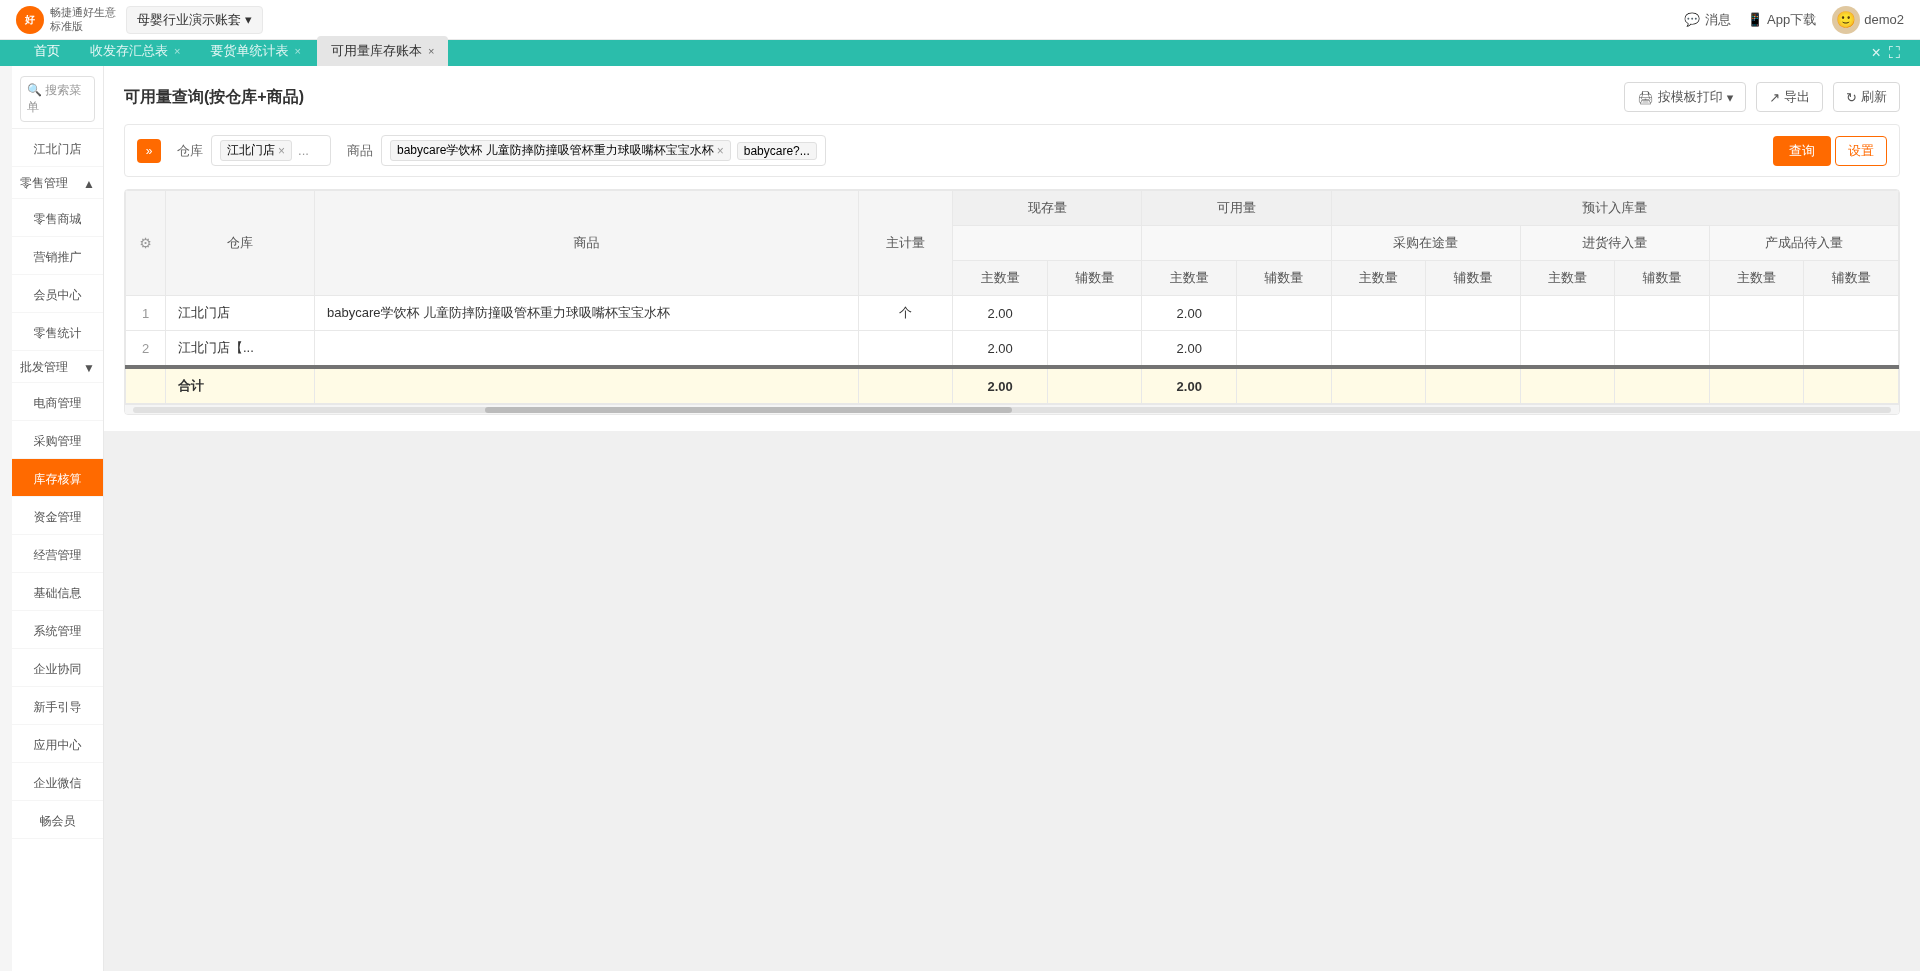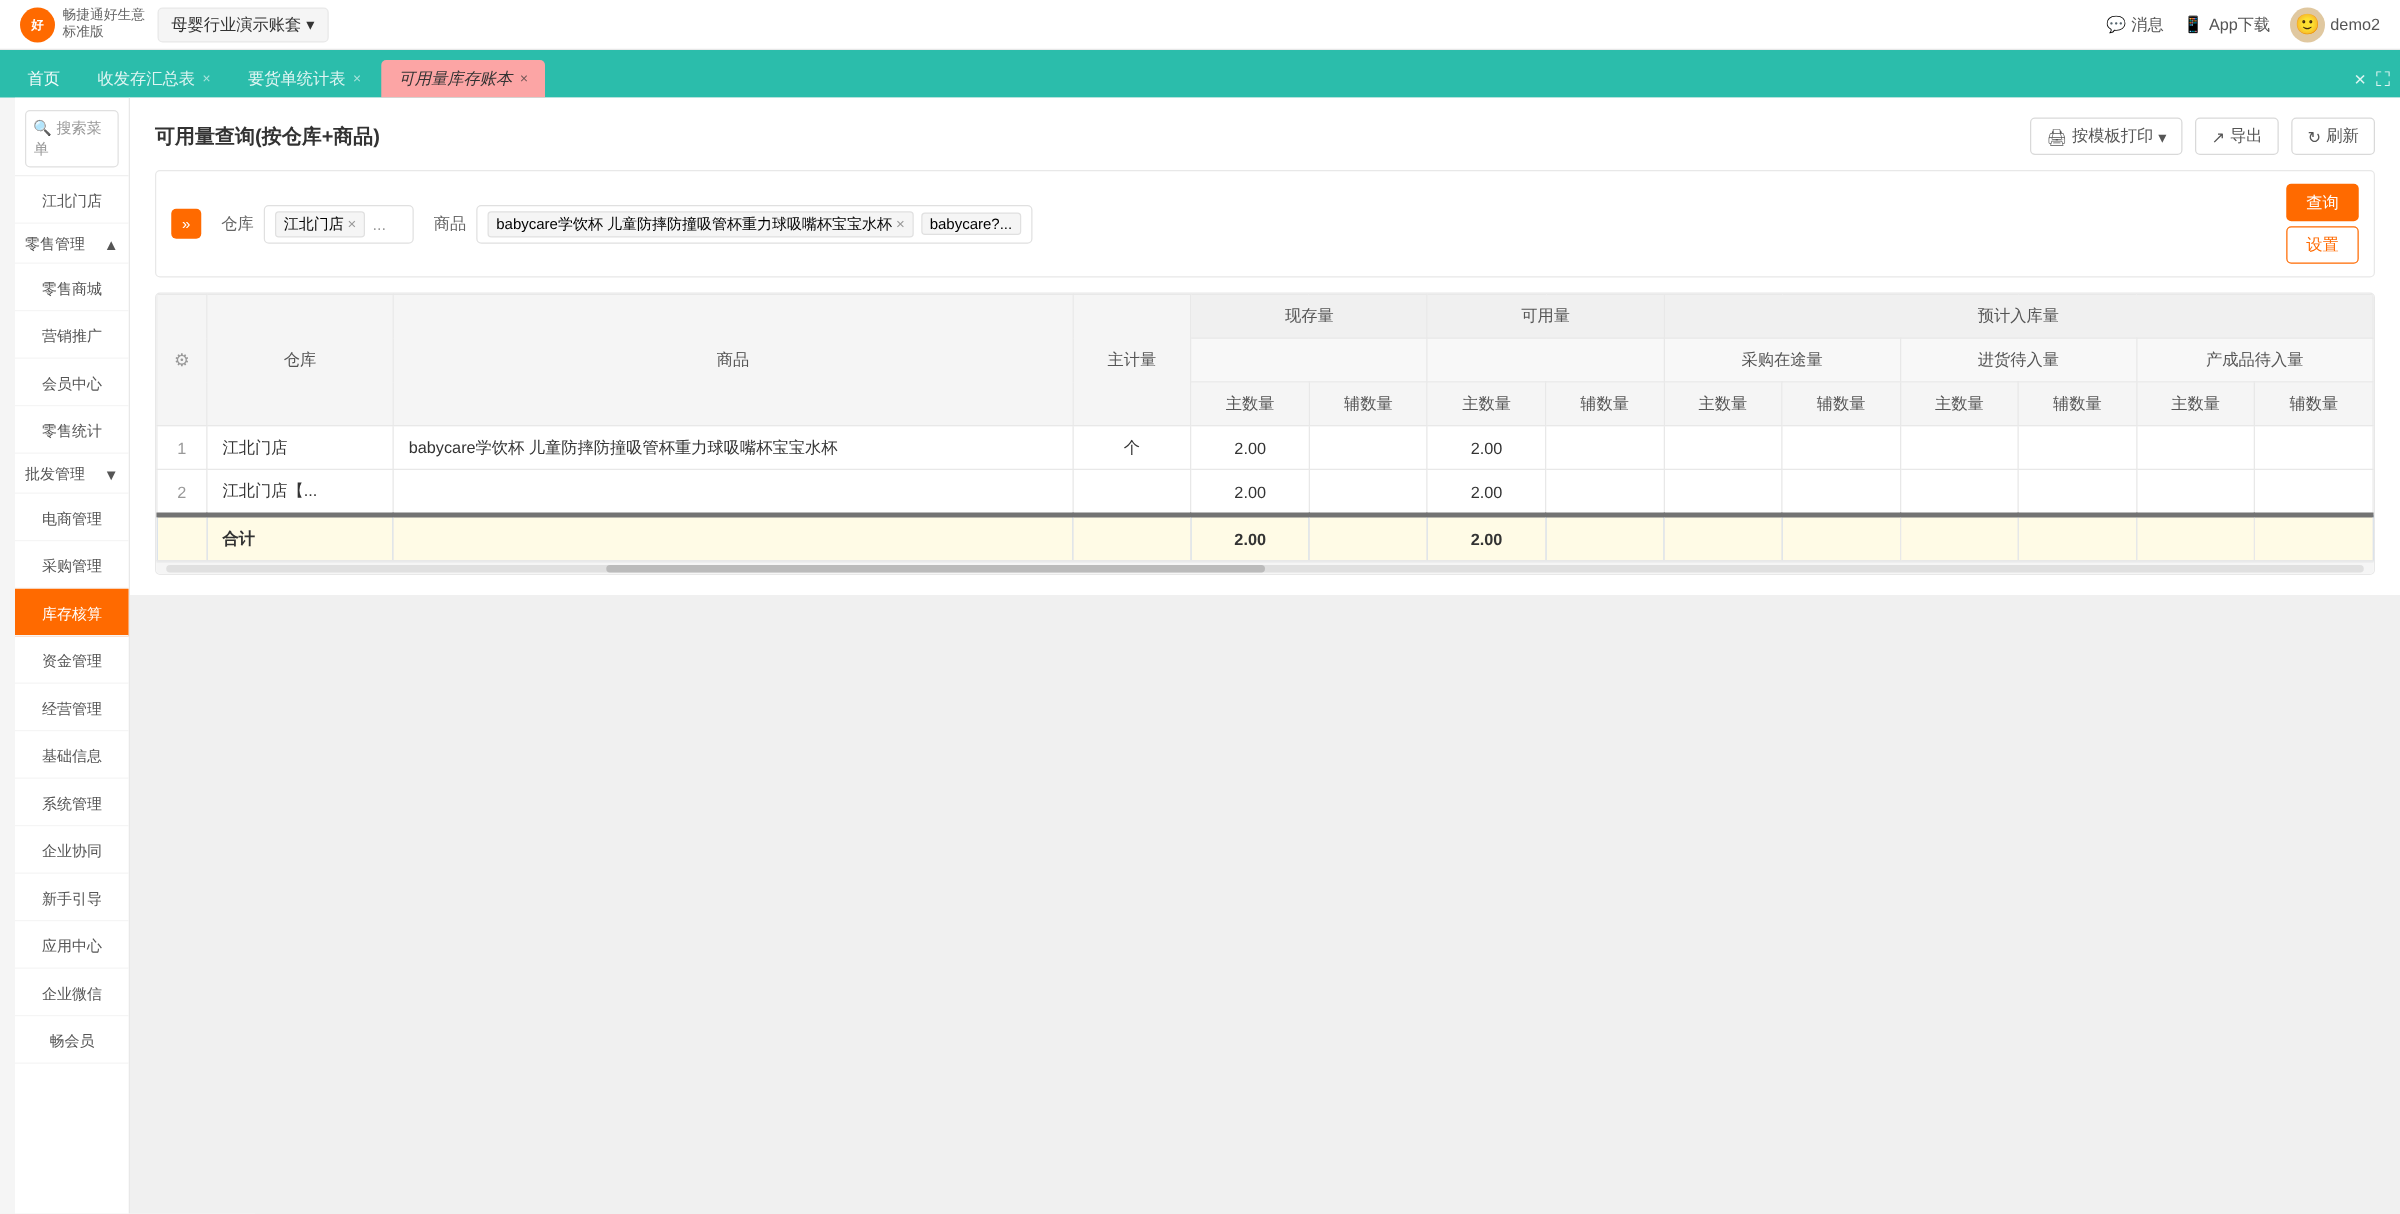--- a/index.html
+++ b/index.html
@@ -20,45 +20,44 @@
     .logo-area { display: flex; align-items: center; gap: 6px; }
     .logo-icon { width: 28px; height: 28px; background: #ff6a00; border-radius: 50%; display: flex; align-items: center; justify-content: center; color: white; font-size: 10px; font-weight: bold; }
     .logo-text { font-size: 11px; color: #666; line-height: 1.2; }
     .industry-selector { display: flex; align-items: center; gap: 4px; background: #f5f5f5; border: 1px solid #e8e8e8; border-radius: 4px; padding: 4px 10px; cursor: pointer; color: #333; font-size: 13px; }
     .top-bar-right { display: flex; align-items: center; gap: 16px; }
     .top-right-item { display: flex; align-items: center; gap: 4px; cursor: pointer; color: #555; font-size: 13px; }
     .avatar { width: 28px; height: 28px; border-radius: 50%; background: #e0c8a0; display: flex; align-items: center; justify-content: center; overflow: hidden; }
 
     
     .nav-tabs {
-      height: 38px;
+      height: 26px;
       background: #2bbdab;
       display: flex;
       align-items: flex-end;
-      padding: 0 8px;
+      padding: 0 20px;
       flex-shrink: 0;
     }
     .nav-tab {
       height: 30px;
       padding: 0 14px;
       display: flex;
       align-items: center;
       gap: 6px;
       cursor: pointer;
       color: rgba(255,255,255,0.85);
       font-size: 13px;
       border-radius: 4px 4px 0 0;
       background: transparent;
       margin-right: 2px;
     }
     .nav-tab.active {
-      background: #fca5a5;
+      background: #e5e5e5;
       color: #333;
       font-weight: 500;
-      font-style: italic;
     }
     .nav-tab .close-btn { font-size: 11px; color: inherit; opacity: 0.7; cursor: pointer; }
     .nav-tab.home { color: rgba(255,255,255,0.95); }
     .nav-spacer { flex: 1; }
     .nav-controls { display: flex; align-items: center; gap: 8px; padding-bottom: 4px; }
     .nav-ctrl-btn { color: rgba(255,255,255,0.85); cursor: pointer; font-size: 16px; }
 
     
     .main-layout {
       display: flex;
@@ -210,21 +209,21 @@
     }
     .btn-setting {
       background: #fff;
       color: #ff6a00;
       border: 1px solid #ff6a00;
       border-radius: 4px;
       padding: 5px 12px;
       cursor: pointer;
       font-size: 13px;
     }
-    .filter-actions { display: flex; flex-direction: column; gap: 4px; margin-left: 28px; }
+    .filter-actions { display: flex; flex-direction: row; gap: 4px; margin-left: 28px; }
 
     
     .table-container {
       border: 1px solid #e8e8e8;
       border-radius: 4px;
       overflow: hidden;
     }
     .data-table {
       width: 100%;
       border-collapse: collapse;

